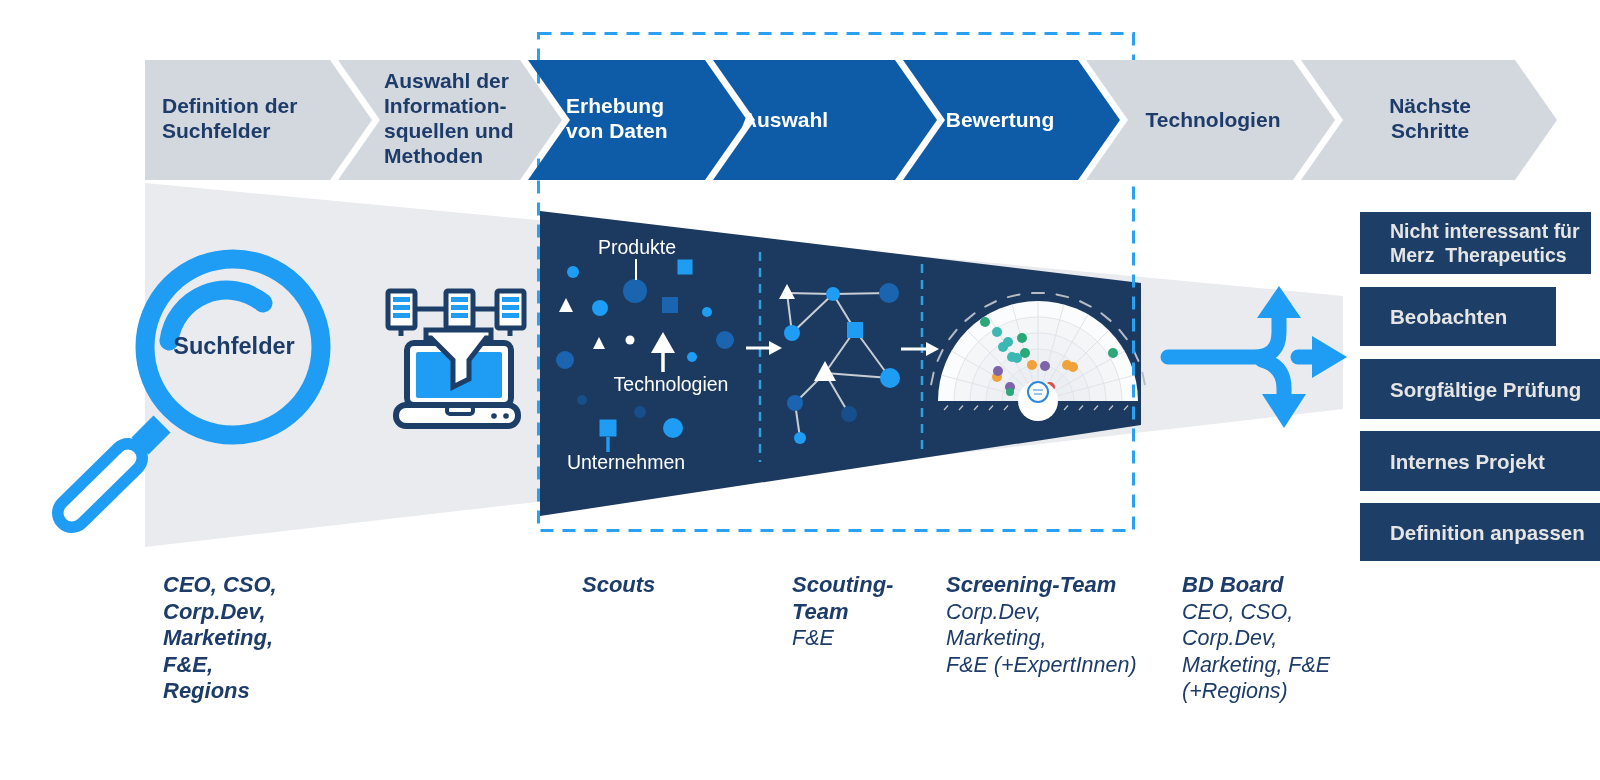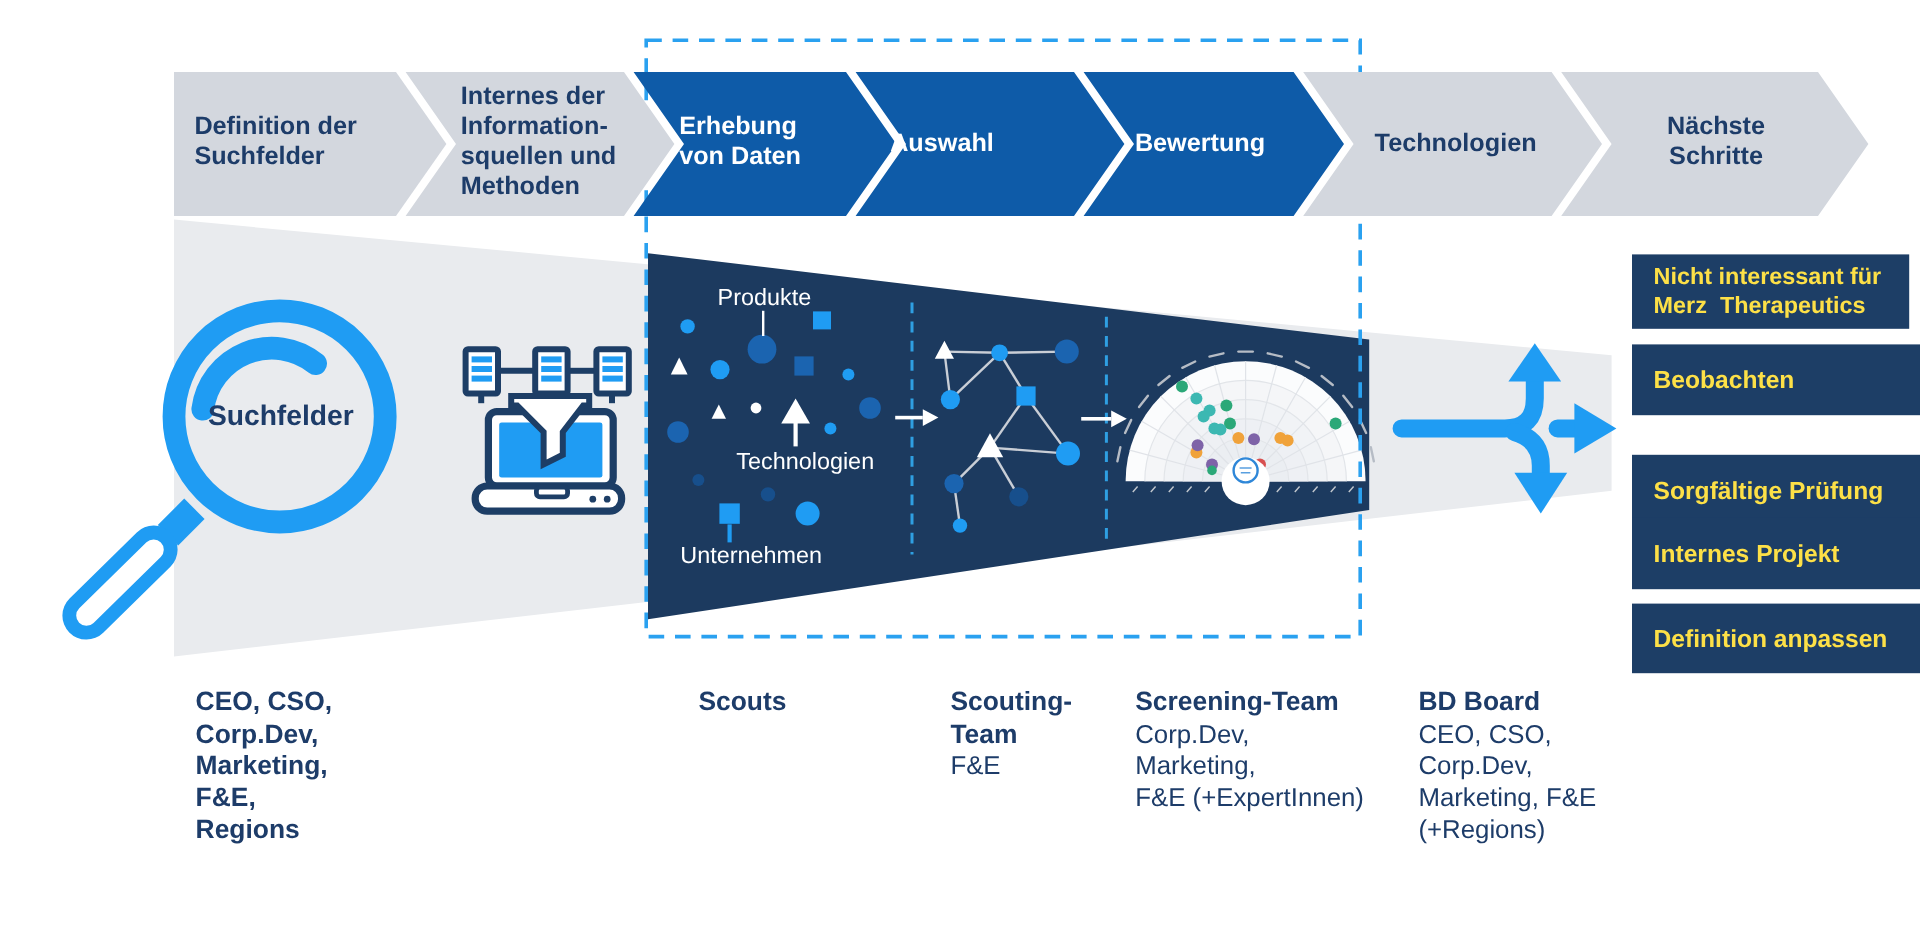--- a/index.html
+++ b/index.html
@@ -5,25 +5,25 @@
   html,body{margin:0;padding:0;background:#fff;}
   #canvas{position:relative;width:1600px;height:780px;background:#fff;overflow:hidden;
           font-family:"Liberation Sans",sans-serif;}
   svg{position:absolute;left:0;top:0;}
   
   .chev-label{position:absolute;white-space:pre-wrap;font-size:21px;font-weight:600;
               line-height:25px;color:#1d3c69;z-index:6;}
   .chev-label.on-blue{color:#ffffff;}
   .chev-label.centered{text-align:center;}
   
-  .outcome{position:absolute;left:1360px;background:#1d3e66;color:#fde047;display:flex;
-           align-items:center;padding-left:18px;box-sizing:border-box;font-size:20.5px;
+  .outcome{position:absolute;left:1360px;background:#1d3e66;color:#e5e5e5;display:flex;
+           align-items:center;padding-left:30px;box-sizing:border-box;font-size:20.5px;
            font-weight:600;white-space:pre-wrap;line-height:25px;z-index:6;}
   
-  .team{position:absolute;color:#1d3c69;z-index:6;width:230px;}
+  .team{position:absolute;color:#1d3c69;z-index:6;width:230px;font-style:italic;}
   .team .t-title{font-weight:700;font-size:22px;line-height:26.5px;white-space:pre-wrap;}
   .team .t-body{font-weight:400;font-size:21.5px;line-height:26.5px;white-space:pre-wrap;}
   .z2{z-index:2;} .z3{z-index:3;} .z4{z-index:4;}
 </style>
 </head>
 <body>
 
 <div id="canvas">
 
   <svg class="z2" width="1600" height="780" viewBox="0 0 1600 780">
@@ -233,36 +233,36 @@
     <polygon points="338,60 520,60 562,120 520,180 338,180 380,120" fill="#d3d7de"></polygon>
     <polygon points="528,60 705,60 747,120 705,180 528,180 570,120" fill="#0e5ba8"></polygon>
     <polygon points="713,60 895,60 937,120 895,180 713,180 755,120" fill="#0e5ba8"></polygon>
     <polygon points="903,60 1078,60 1120,120 1078,180 903,180 945,120" fill="#0e5ba8"></polygon>
     <polygon points="1086,60 1293,60 1335,120 1293,180 1086,180 1128,120" fill="#d3d7de"></polygon>
     <polygon points="1301,60 1515,60 1557,120 1515,180 1301,180 1343,120" fill="#d3d7de"></polygon>
   </svg>
 
   <div class="chev-label" style="left:162px;top:93px;width:180px;">Definition der
 Suchfelder</div>
-  <div class="chev-label" style="left:384px;top:68px;width:150px;">Internes der
+  <div class="chev-label" style="left:384px;top:68px;width:150px;">Auswahl der
 Information-
 squellen und
 Methoden</div>
   <div class="chev-label on-blue" style="left:566px;top:93px;width:150px;">Erhebung
 von Daten</div>
   <div class="chev-label on-blue centered" style="left:705px;top:107px;width:160px;">Auswahl</div>
   <div class="chev-label on-blue centered" style="left:920px;top:107px;width:160px;">Bewertung</div>
   <div class="chev-label centered" style="left:1128px;top:107px;width:170px;">Technologien</div>
   <div class="chev-label centered" style="left:1350px;top:93px;width:160px;">Nächste
 Schritte</div>
 
   <div class="outcome" style="top:212px;height:62px;width:231px;font-size:19.5px;line-height:24px;">Nicht interessant für
 Merz  Therapeutics</div>
-  <div class="outcome" style="top:287px;height:59px;width:240px;">Beobachten</div>
-  <div class="outcome" style="top:359px;height:60px;width:240px;margin-top:20px;">Sorgfältige Prüfung</div>
+  <div class="outcome" style="top:287px;height:59px;width:196px;">Beobachten</div>
+  <div class="outcome" style="top:359px;height:60px;width:240px;">Sorgfältige Prüfung</div>
   <div class="outcome" style="top:431px;height:60px;width:272px;">Internes Projekt</div>
   <div class="outcome" style="top:503px;height:58px;width:240px;">Definition anpassen</div>
 
   <div class="team" style="left:163px;top:572px;">
     <div class="t-title">CEO, CSO,
 Corp.Dev,
 Marketing,
 F&amp;E,
 Regions</div>
     <div class="t-body"></div>

